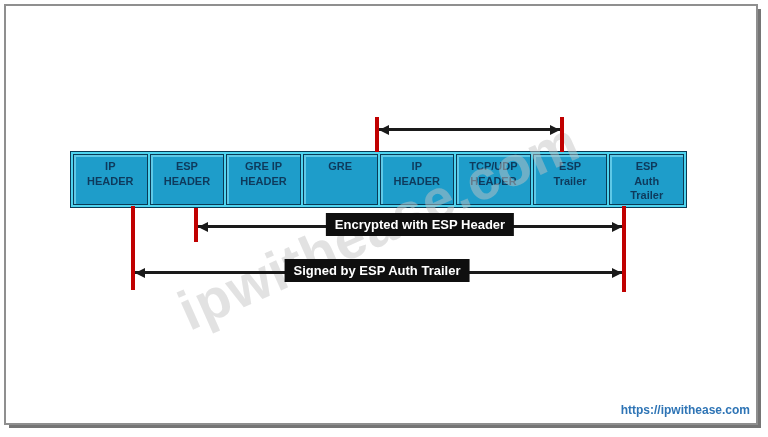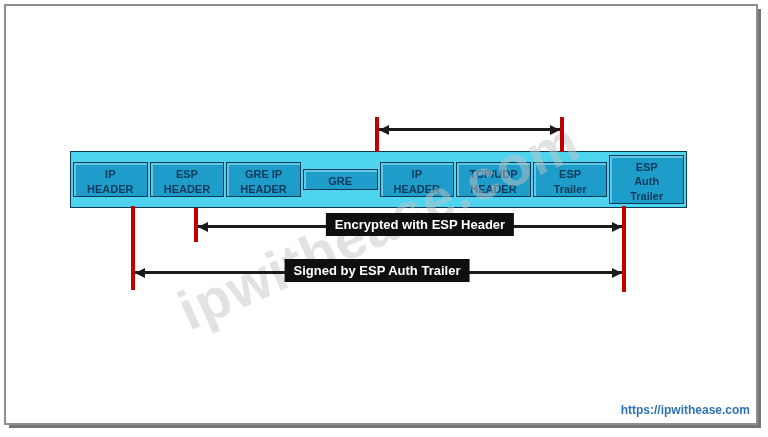--- a/index.html
+++ b/index.html
@@ -31,21 +31,20 @@
     text-align:center;font-size:56px;font-weight:bold;letter-spacing:1px;
     color:var(--watermark);opacity:.48;
     transform:rotate(-24deg);transform-origin:center;
     z-index:2;pointer-events:none;white-space:nowrap;
   }
   .packet-row{
     position:absolute;left:70px;top:151px;width:617px;height:57px;
     box-sizing:border-box;display:flex;gap:2px;padding:2px;
     background:var(--separator);border:1px solid var(--box-border);
     z-index:1;
-    align-items:center;
   }
   .packet-box{
     flex:1 1 0;box-sizing:border-box;
     background:var(--box-fill);
     border:1px solid var(--box-border);
     box-shadow:inset 2px 2px 0 rgba(150,236,255,.55);
     color:var(--box-text);font-weight:bold;font-size:11px;line-height:1.32;
     text-align:center;padding-top:4px;overflow:hidden;
   }
   .bar{position:absolute;width:4px;background:var(--bar-red);z-index:3;}

